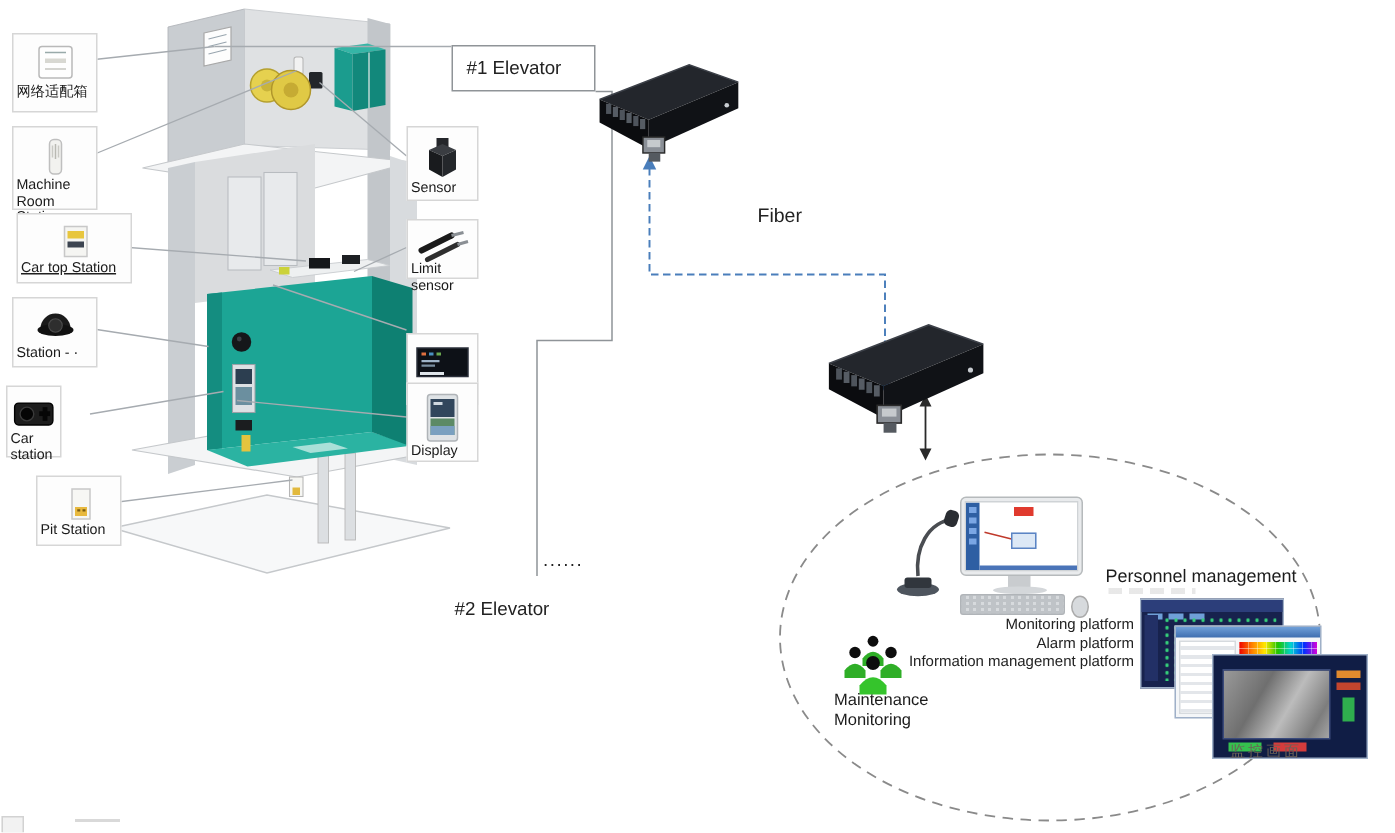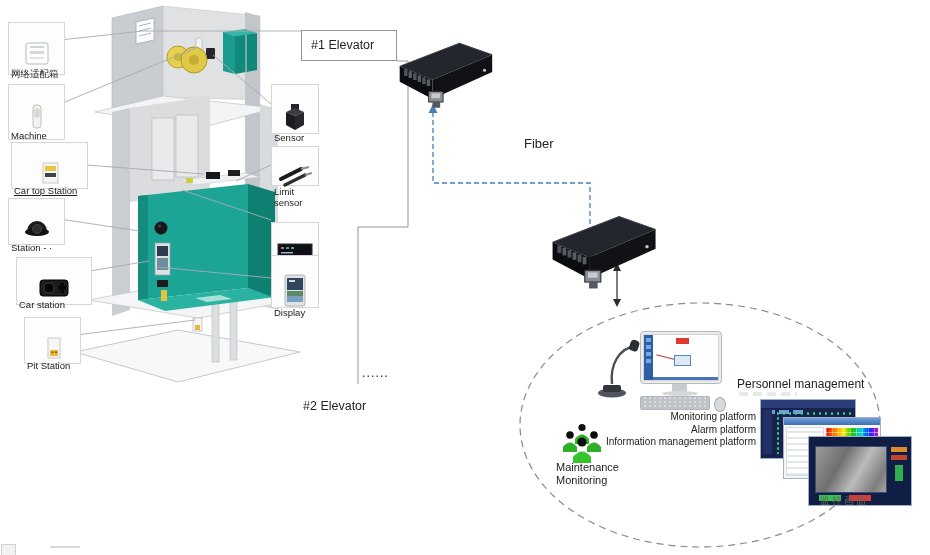--- a/index.html
+++ b/index.html
@@ -2,21 +2,21 @@
 <html><head>
 <meta charset="utf-8">
 <style>
   html,body{margin:0;padding:0;background:#fff;}
   #canvas{position:relative;width:930px;height:555px;background:#fff;overflow:hidden;
     font-family:"Liberation Sans",sans-serif;color:#1f1f1f;}
   svg{display:block}
   .abs{position:absolute;}
   
   .lbox{position:absolute;background:#fdfdfd;border:1px solid #d6d6d6;display:flex;
-    flex-direction:column;justify-content:space-between;align-items:stretch;box-sizing:border-box;padding:18px 2px;}
+    flex-direction:column;justify-content:space-between;align-items:stretch;box-sizing:border-box;padding:6px 2px;}
   .lbox .ic{display:flex;justify-content:center;align-items:center;flex:1;}
   .lbox .cap{font-size:9.5px;line-height:10.5px;color:#1a1a1a;text-align:left;padding-bottom:1px;}
   
   .callout{position:absolute;border:1px solid #8f9498;background:#fff;box-sizing:border-box;
     font-size:12.5px;color:#222;padding:7px 0 0 9px;}
   .plain{position:absolute;font-size:12.5px;color:#222;}
   
   .mm-title{position:absolute;font-size:12px;color:#1c1c1c;}
   .platforms{position:absolute;text-align:right;font-size:10px;line-height:12.5px;color:#222;}
   .maint-label{position:absolute;font-size:11px;line-height:13px;color:#1c1c1c;}
@@ -205,21 +205,21 @@
     <span class="ic">
       <svg width="32" height="26" viewBox="0 0 32 26">
           <path d="M6,14 a10,10 0 0 1 20,0 z" fill="#1b1b1b"></path>
           <ellipse cx="16" cy="15" rx="12" ry="4" fill="#111"></ellipse>
           <circle cx="16" cy="12" r="4.5" fill="#2e2e2e" stroke="#4a4a4a" stroke-width="0.8"></circle>
         </svg>
     </span>
     <span class="cap">Station - ·</span>
   </div>
 
-  <div class="lbox" style="left:16px;top:257px;width:76px;height:48px;">
+  <div class="lbox" style="left:4px;top:257px;width:37px;height:48px;">
     <span class="ic">
       <svg width="34" height="24" viewBox="0 0 34 24">
           <rect x="3" y="4" width="28" height="16" rx="3" fill="#1d1d1d" stroke="#000"></rect>
           <circle cx="12" cy="12" r="5" fill="#050505" stroke="#3a3a3a"></circle>
           <rect x="21" y="10" width="8" height="3.5" fill="#060606"></rect>
           <rect x="23.5" y="7" width="3.5" height="10" fill="#060606"></rect>
         </svg>
     </span>
     <span class="cap">Car station</span>
   </div>
@@ -286,21 +286,21 @@
         </svg>
     </span>
     <span class="cap">Display</span>
   </div>
 
   <div class="callout" style="left:301px;top:30px;width:96px;height:31px;">
     <span>#1 Elevator</span>
   </div>
   <div class="plain" style="left:303px;top:399px;">#2 Elevator</div>
   <div class="plain" style="left:362px;top:366px;letter-spacing:1px;">......</div>
-  <div class="plain" style="left:505px;top:136px;font-size:13px;margin-left:19px;">Fiber</div>
+  <div class="plain" style="left:505px;top:136px;font-size:13px;">Fiber</div>
 
   <svg class="abs" style="left:392px;top:36px;" width="106" height="78" viewBox="0 0 110 78">
     <polygon points="8,30 70,6 104,18 42,44" fill="#23262c"></polygon>
     <polygon points="8,30 42,44 42,64 8,46" fill="#0b0c0f"></polygon>
     <polygon points="42,44 104,18 104,36 42,64" fill="#101216"></polygon>
     <polyline points="8,30 70,6 104,18" fill="none" stroke="#3c4048" stroke-width="1"></polyline>
     <rect x="12.5" y="33" width="3.6" height="7" fill="#4e545c"></rect>
       <rect x="17.2" y="35.1" width="3.6" height="7" fill="#565c64"></rect>
     <rect x="21.9" y="37.2" width="3.6" height="7" fill="#4e545c"></rect>
       <rect x="26.6" y="39.3" width="3.6" height="7" fill="#565c64"></rect>

